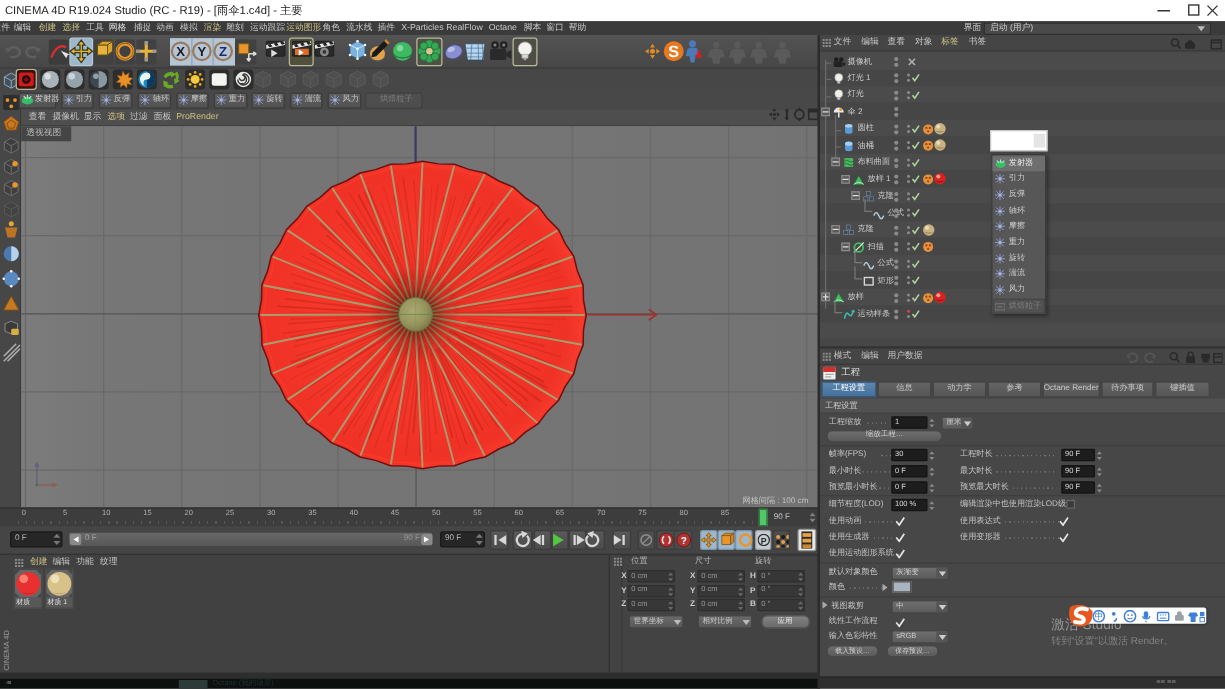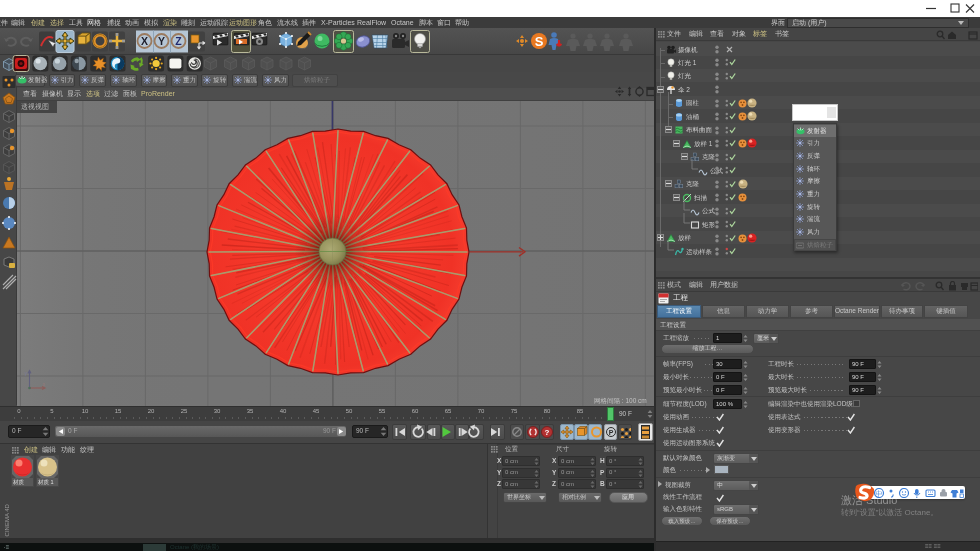--- a/index.html
+++ b/index.html
@@ -4,20 +4,21 @@
 html,body{margin:0;padding:0;}
 #app{position:relative;width:980px;height:551px;background:#464646;overflow:hidden;
   font-family:"Liberation Sans",sans-serif; -webkit-font-smoothing:antialiased;}
 #app div{position:absolute;box-sizing:border-box;}
 .t{white-space:nowrap;line-height:1.15;}
 svg{position:absolute;display:block;}
 </style></head><body>
 <div id="app">
 
 <div class="" style="left:0px;top:0px;width:980px;height:17px;background:#ffffff;"></div>
+<div class="t" style="left:4px;top:3px;font-size:9px;color:#1c1c1c;font-family:'Liberation Sans';">CINEMA 4D R19.024 Studio (RC - R19) - [雨伞1.c4d] - 主要</div>
 <svg style="left:918px;top:0px" width="62" height="17" viewBox="0 0 62 17">
       <line x1="8" y1="8.5" x2="18" y2="8.5" stroke="#333" stroke-width="1.2"></line>
       <rect x="33" y="4" width="8" height="8" fill="none" stroke="#333" stroke-width="1.1"></rect>
       <path d="M48 4.5 L56 12.5 M56 4.5 L48 12.5" stroke="#333" stroke-width="1.1"></path>
     </svg>
 <div class="" style="left:0px;top:17px;width:980px;height:11px;background:#3b3b3b;"></div>
 <div class="t" style="left:-6px;top:19px;font-size:7px;color:#c8c8c8;">文件</div>
 <div class="t" style="left:11px;top:19px;font-size:7px;color:#c8c8c8;">编辑</div>
 <div class="t" style="left:31px;top:19px;font-size:7px;color:#ccc083;">创建</div>
 <div class="t" style="left:50px;top:19px;font-size:7px;color:#ccc083;">选择</div>
@@ -1510,21 +1511,21 @@
 <div class="t" style="left:717px;top:505.5px;font-size:6px;color:#d0d0d0;">sRGB</div>
 <div class="" style="left:749px;top:504.5px;width:9px;height:9px;background:#555;border-radius:1px;"></div>
 <svg style="left:751px;top:507.5px" width="6" height="4" viewBox="0 0 6 4">
       <path d="M0 0 h6 l-3 4z" fill="#ccc"></path>
     </svg>
 <div class="" style="left:661px;top:516px;width:42px;height:10px;background:linear-gradient(#6e6e6e,#5a5a5a);border:1px solid #474747;border-radius:5px;"></div>
 <div class="t" style="left:661px;top:517.5px;font-size:5.5px;color:#d0d0d0;width:42px;text-align:center;">载入预设…</div>
 <div class="" style="left:709px;top:516px;width:42px;height:10px;background:linear-gradient(#6e6e6e,#5a5a5a);border:1px solid #474747;border-radius:5px;"></div>
 <div class="t" style="left:709px;top:517.5px;font-size:5.5px;color:#d0d0d0;width:42px;text-align:center;">保存预设…</div>
 <div class="t" style="left:841px;top:494px;font-size:11px;color:rgba(170,170,170,0.8);">激活 Studio</div>
-<div class="t" style="left:841px;top:508px;font-size:8px;color:rgba(150,150,150,0.75);">转到“设置”以激活 Octane。</div>
+<div class="t" style="left:841px;top:508px;font-size:8px;color:rgba(150,150,150,0.75);">转到“设置”以激活 Render。</div>
 <div class="" style="left:868px;top:486px;width:97px;height:13px;background:#ffffff;border-radius:2px;box-shadow:0 1px 2px rgba(0,0,0,0.3);"></div>
 <svg style="left:853px;top:482px" width="24" height="21" viewBox="0 0 24 21">
       <path d="M3 4 Q1 10 4 16 Q10 21 17 18 Q22 14 21 7 Q16 1 8 2 Q4 2.5 3 4z" fill="#e8571c"></path>
       <path d="M16.5 5.5 Q10 3.5 8 7 q-1.5 3 2.5 4 q4 1 3.5 3.5 q-0.5 2.5 -7 1" fill="none" stroke="#fff" stroke-width="3.2" stroke-linecap="round"></path>
     </svg>
 <svg style="left:874px;top:488px" width="90" height="10" viewBox="0 0 90 10">
       <g fill="#3f7fd6">
         <circle cx="5" cy="5" r="4.5" fill="none" stroke="#3f7fd6" stroke-width="1.2"></circle>
         <text x="5" y="7.5" font-size="7" text-anchor="middle" fill="#3f7fd6" font-family="Liberation Sans">中</text>
         <circle cx="17" cy="3" r="1.5"></circle>

